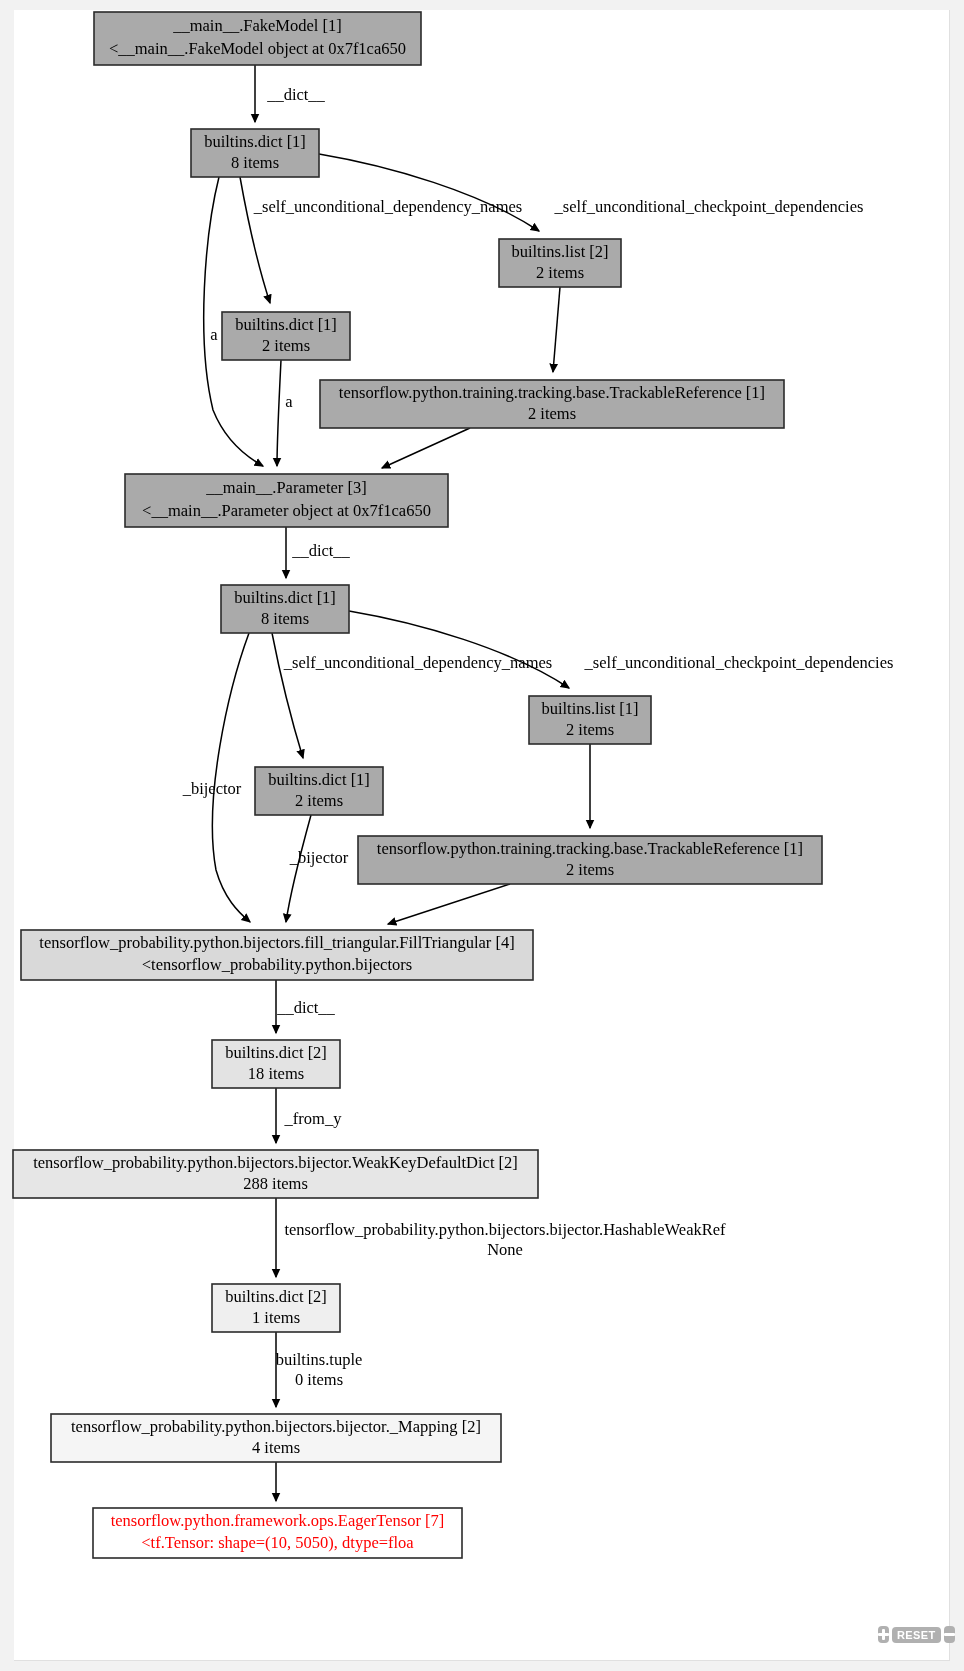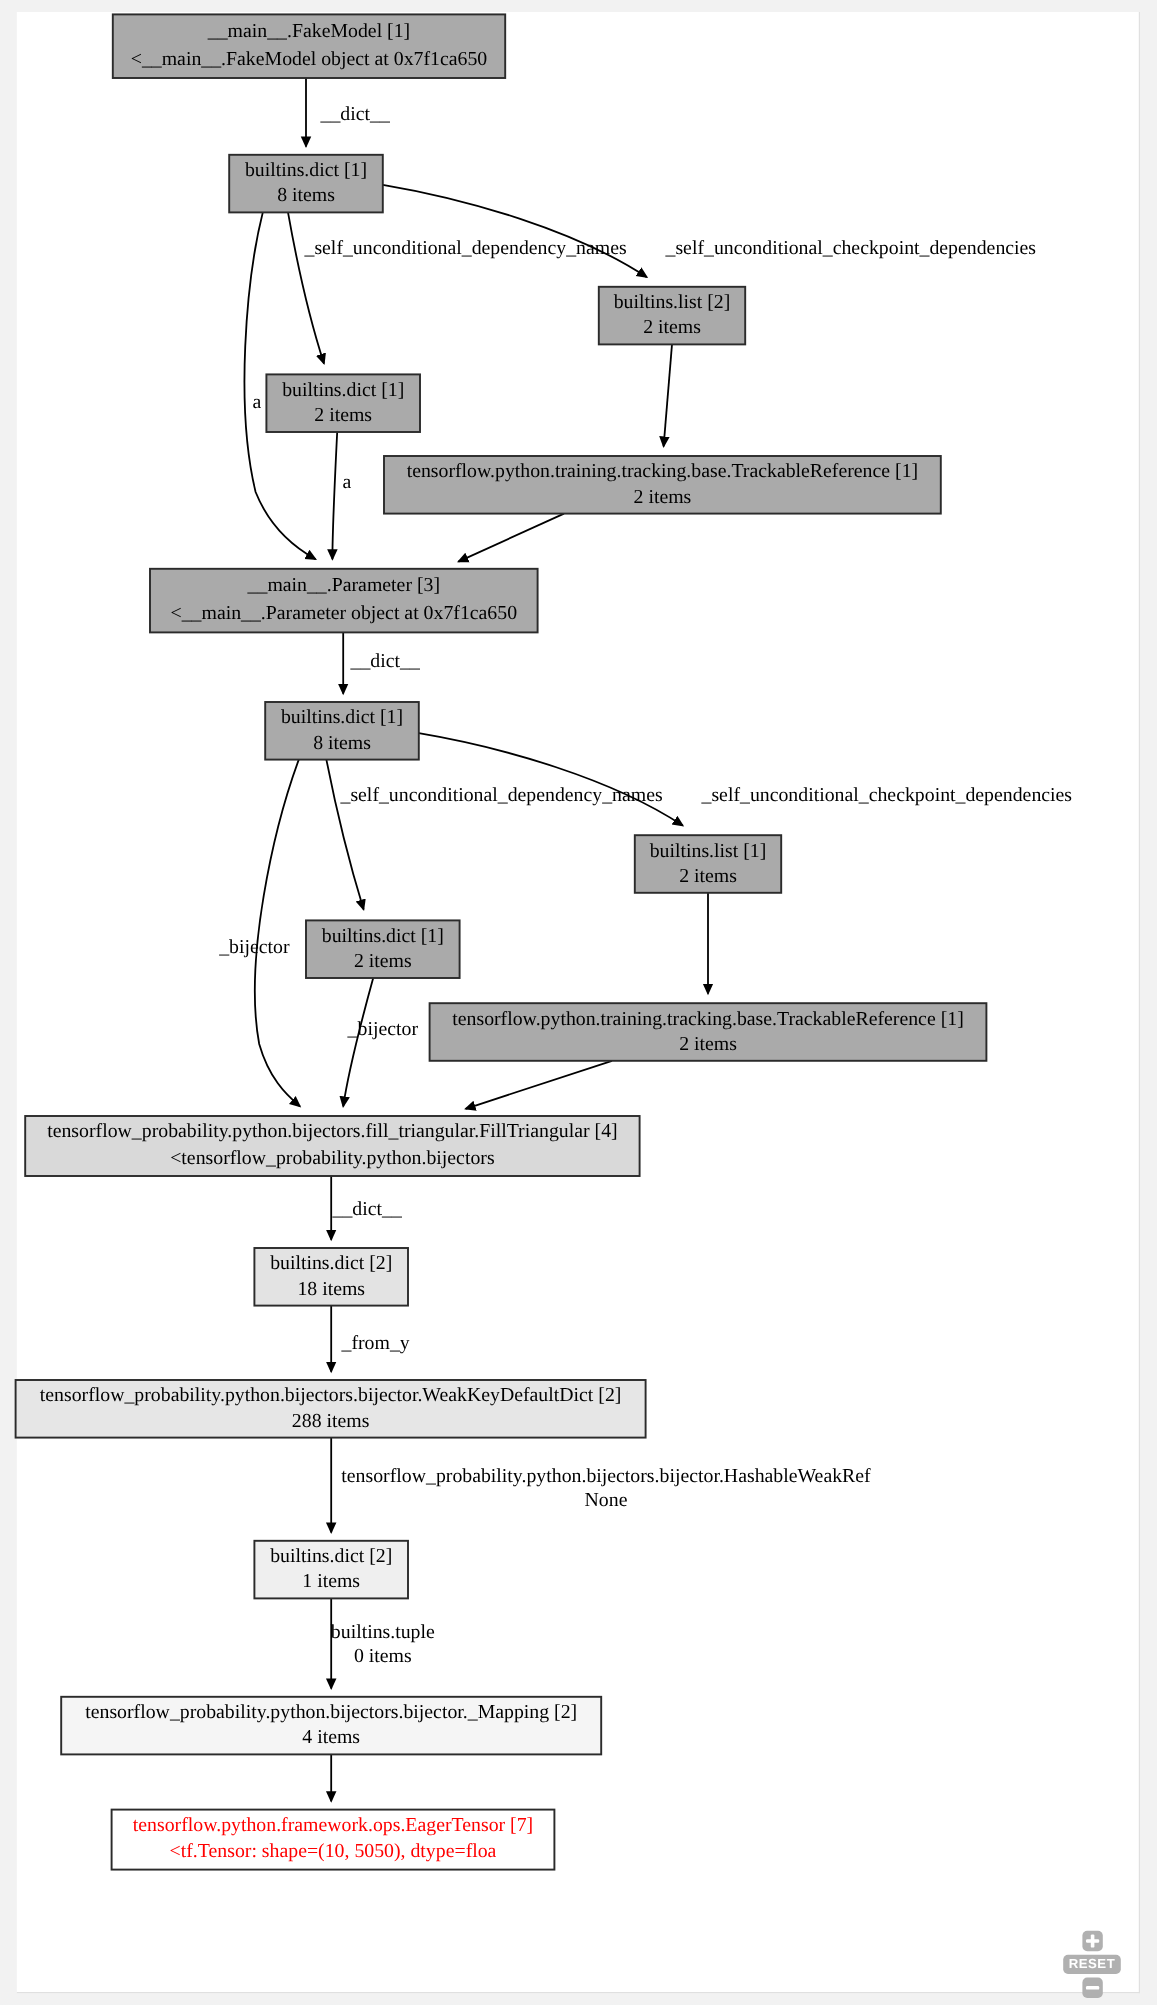--- a/index.html
+++ b/index.html
@@ -59,25 +59,25 @@
     font-size: 16.5px;
     fill: #000000;
     dominant-baseline: middle;
   }
   .edge-label.mid { text-anchor: middle; }
 
   
   #zoom-controls {
     position: absolute;
     right: 22px;
-    bottom: 6px;
+    bottom: 28px;
     width: 64px;
     display: flex;
-    flex-direction: column;
-    align-items: center;
+    flex-direction: row;
+    align-items: flex-end;
     gap: 3px;
     user-select: none;
   }
   .zbtn {
     background: #b0b0b0;
     color: #ffffff;
     border: none;
     border-radius: 4px;
     font-family: "Liberation Sans", "DejaVu Sans", sans-serif;
     font-weight: bold;

